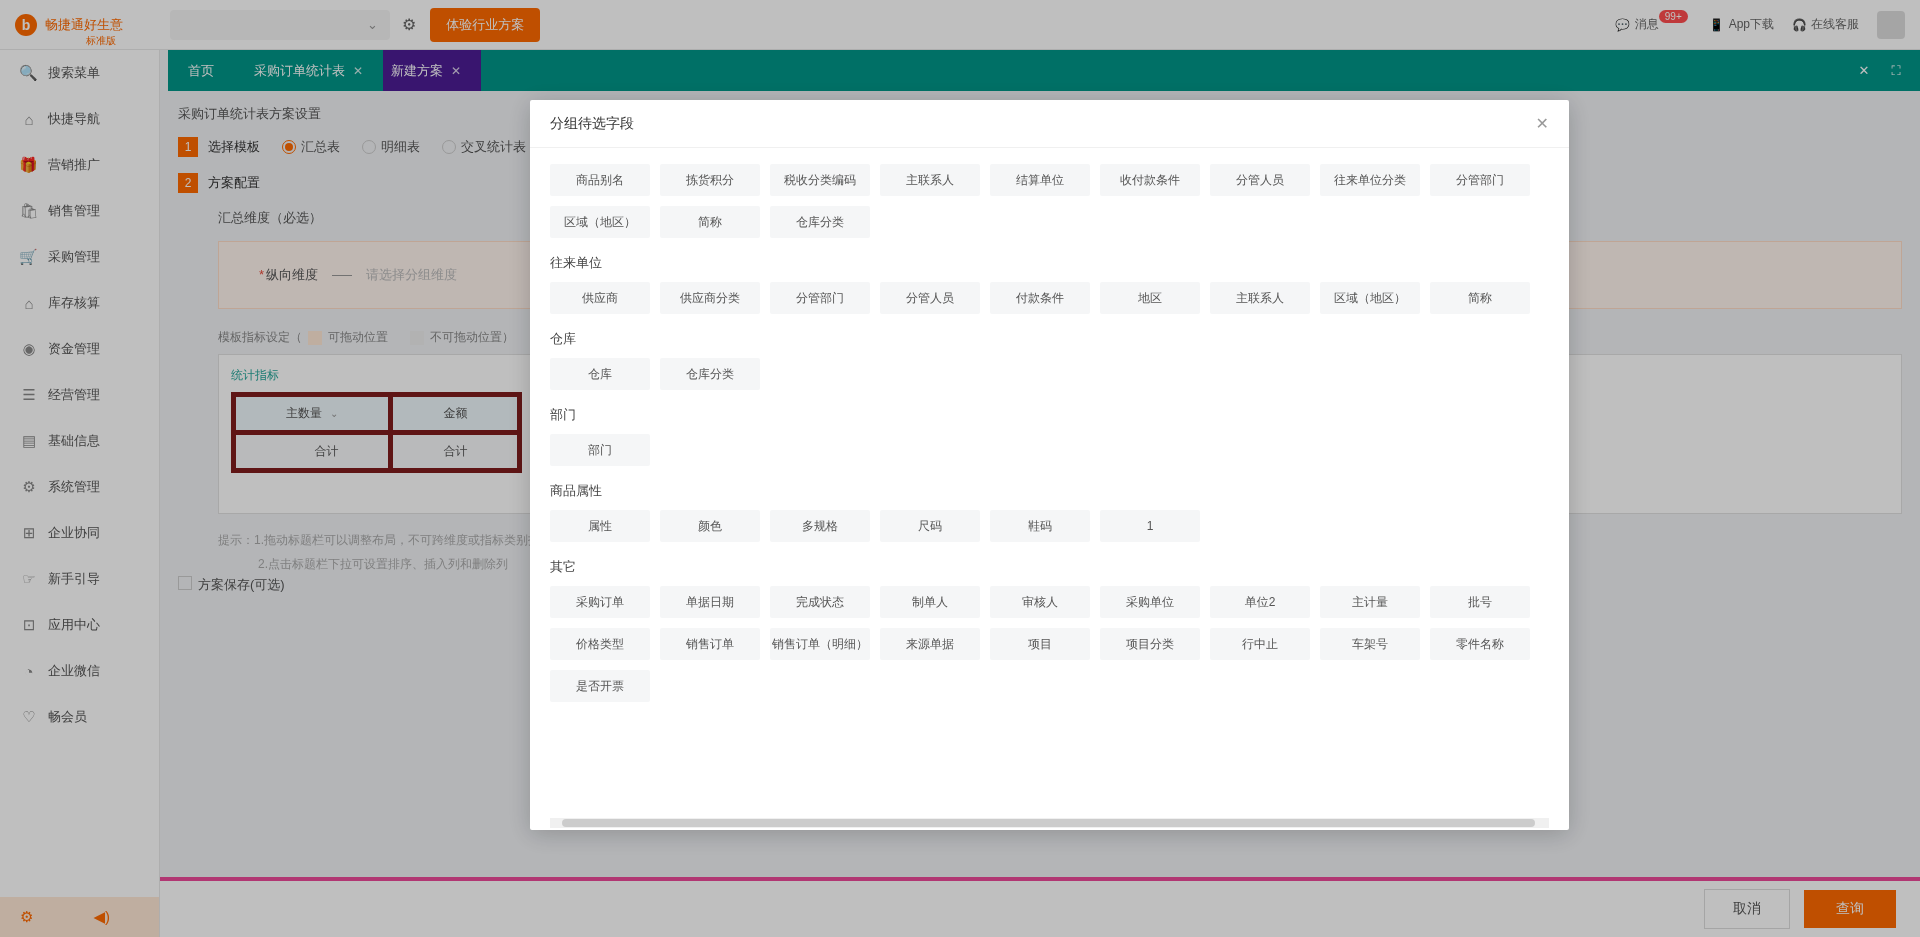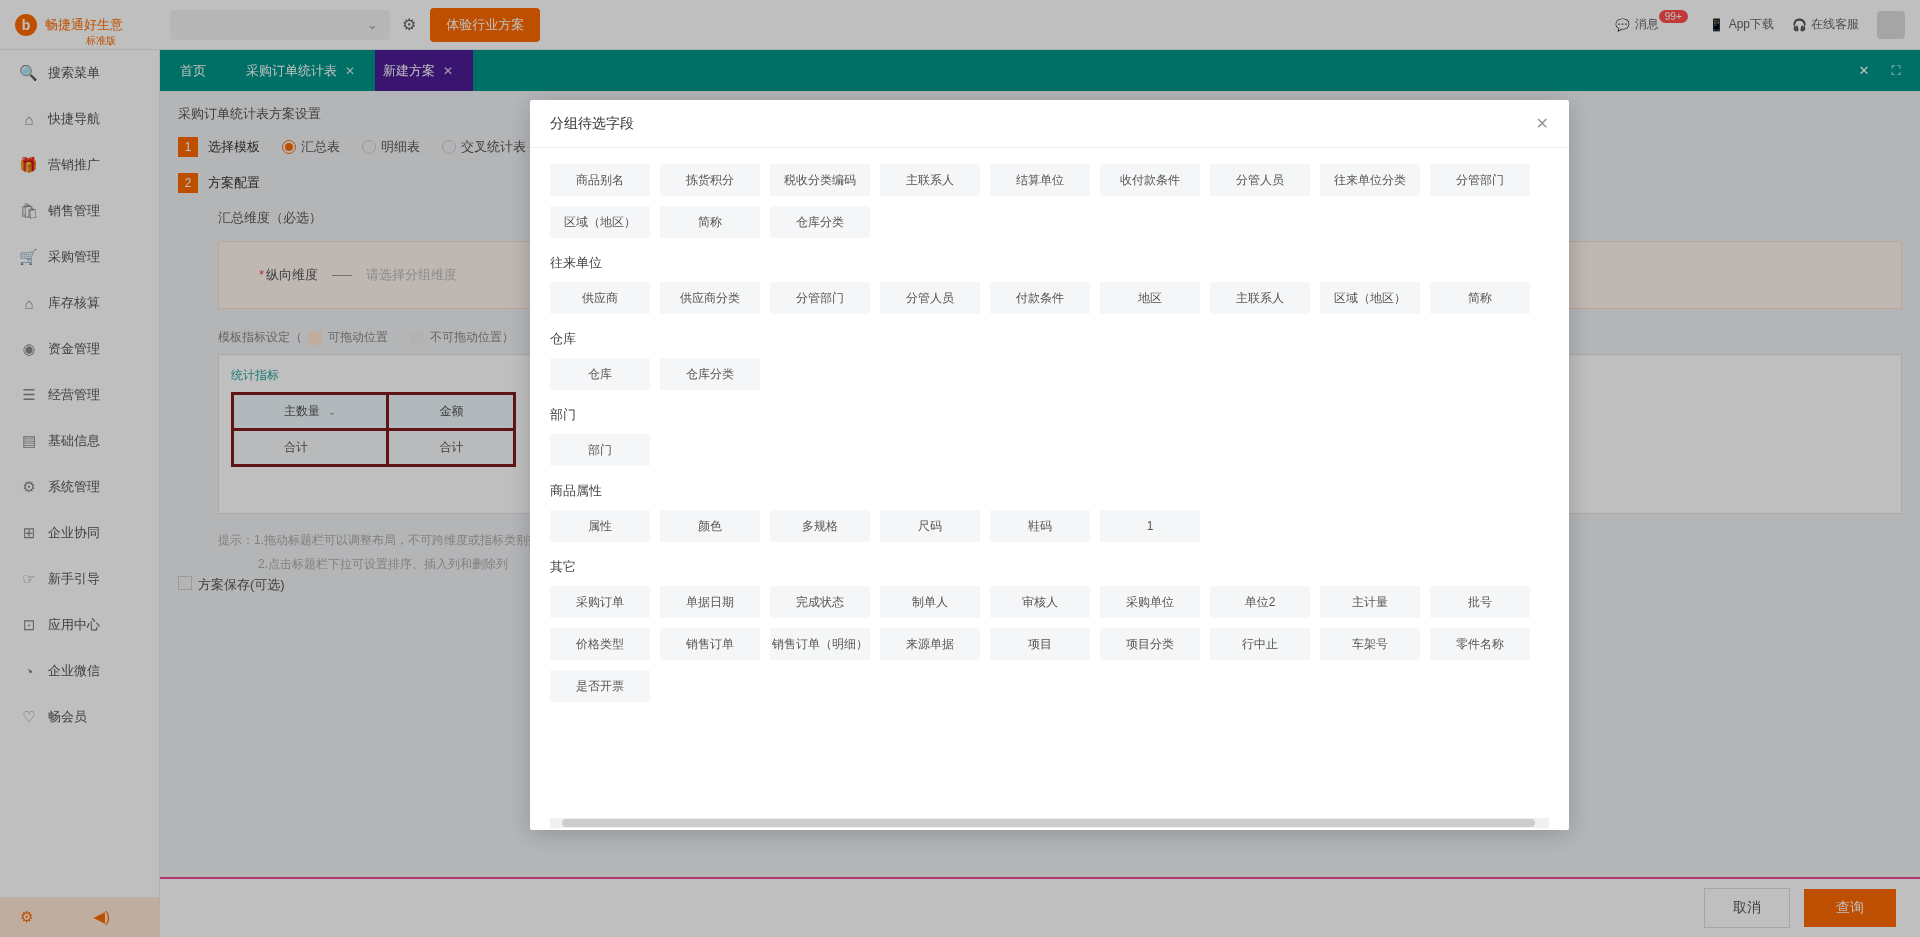--- a/index.html
+++ b/index.html
@@ -24,21 +24,21 @@
 
 .main-wrapper { display: flex; height: calc(100% - 50px); }
 .sidebar { width: 160px; background: #fff; border-right: 1px solid #e8e8e8; display: flex; flex-direction: column; }
 .sidebar-item { display: flex; align-items: center; gap: 10px; padding: 14px 20px; color: #555; cursor: pointer; font-size: 13px; }
 .sidebar-icon { width: 18px; height: 18px; display: inline-flex; align-items: center; justify-content: center; color: #888; font-size: 15px; }
 .sidebar-bottom { margin-top: auto; height: 40px; background: #ffe8d6; display: flex; align-items: center; padding: 0 20px; gap: 60px; }
 .sidebar-bottom-icon { color: #ff6a00; cursor: pointer; font-size: 15px; }
 
 
 .content { flex: 1; display: flex; flex-direction: column; background: #f0f2f5; }
-.tabs-bar { height: 41px; background: #009688; display: flex; align-items: center; }
+.tabs-bar { height: 41px; background: #009688; display: flex; align-items: center; margin-left: 8px; }
 .tab { height: 100%; padding: 0 20px; display: flex; align-items: center; gap: 8px; color: #fff; cursor: pointer; font-size: 13px; }
 .tab.active { background: #4c1d95; padding-left: 8px; }
 .tab-close { font-size: 12px; opacity: 0.8; }
 .tabs-right { margin-left: auto; display: flex; gap: 4px; padding-right: 10px; }
 .tabs-right-btn { width: 28px; height: 28px; color: #fff; display: flex; align-items: center; justify-content: center; cursor: pointer; }
 
 .page-body { flex: 1; padding: 14px 18px; overflow: auto; position: relative; }
 .page-title { font-size: 13px; color: #555; margin-bottom: 14px; }
 
 .step-row { display: flex; align-items: center; gap: 10px; margin-bottom: 16px; }
@@ -60,30 +60,30 @@
 .dim-placeholder { color: #bbb; font-size: 13px; }
 
 .indicator-row { display: flex; align-items: center; gap: 6px; font-size: 12px; color: #888; margin-bottom: 8px; }
 .legend-box { width: 14px; height: 14px; display: inline-block; }
 .legend-box.orange { background: #ffe8d6; }
 .legend-box.gray { background: #eee; }
 
 .stat-table-wrap { border: 1px solid #e0e0e0; background: #fff; padding: 12px; margin-bottom: 14px; min-height: 160px; }
 .stat-title { color: #26a69a; font-size: 12px; margin-bottom: 8px; }
 .stat-table { border-collapse: collapse; }
-.stat-table th, .stat-table td { border: 3px solid #7f1d1d; padding: 8px 50px; font-size: 12px; text-align: left; background: #f7f8fa; color: #555; }
+.stat-table th, .stat-table td { border: 5px solid #7f1d1d; padding: 8px 50px; font-size: 12px; text-align: right; background: #f7f8fa; color: #555; }
 .stat-table th { background: #eef7fb; font-weight: normal; }
 .th-chevron { color: #999; margin-left: 8px; font-size: 10px; }
 
 .hints { font-size: 12px; color: #aaa; line-height: 2; padding-left: 0px; }
 
 .save-row { display: flex; align-items: flex-start; gap: 6px; font-size: 13px; color: #555; }
 .checkbox-sq { width: 14px; height: 14px; border: 1px solid #ccc; }
 
-.footer-bar { position: absolute; bottom: 0; right: 0; left: 160px; height: 60px; background: #fff; border-top: 2px solid #ec4899; display: flex; align-items: center; justify-content: flex-end; gap: 14px; padding: 0 24px; }
+.footer-bar { position: absolute; bottom: 0; right: 0; left: 160px; height: 60px; background: #fff; border-top: 4px solid #ec4899; display: flex; align-items: center; justify-content: flex-end; gap: 14px; padding: 0 24px; }
 .btn-cancel { padding: 10px 28px; background: #fff; border: 1px solid #ddd; color: #555; cursor: pointer; font-size: 14px; }
 .btn-query { padding: 10px 32px; background: #ff6a00; border: none; color: #fff; cursor: pointer; font-size: 14px; }
 
 
 .overlay { position: fixed; inset: 0; background: rgba(0,0,0,0.25); z-index: 100; }
 
 
 .modal { position: fixed; left: 530px; top: 100px; width: 1039px; height: 730px; background: #fff; border-radius: 2px; z-index: 101; display: flex; flex-direction: column; box-shadow: 0 4px 24px rgba(0,0,0,0.2); }
 .modal-header { height: 48px; display: flex; align-items: center; padding: 0 20px; border-bottom: 1px solid #f0f0f0; }
 .modal-title { font-size: 14px; color: #333; }

